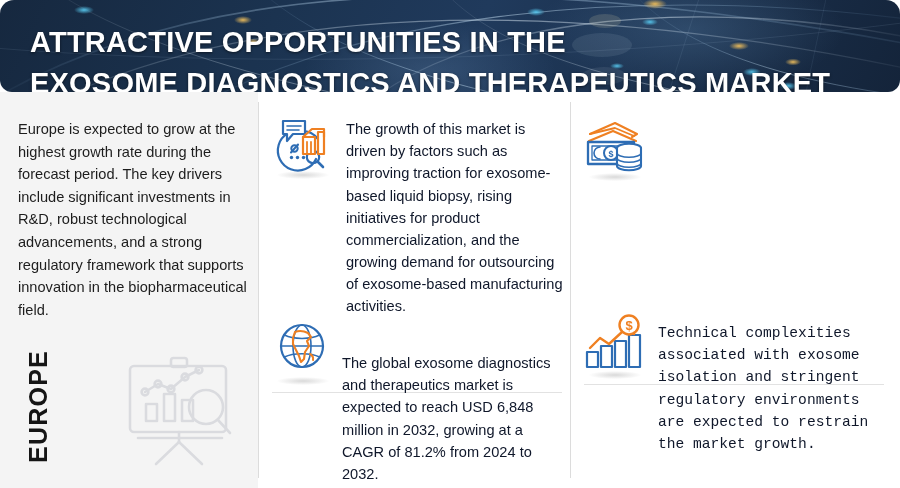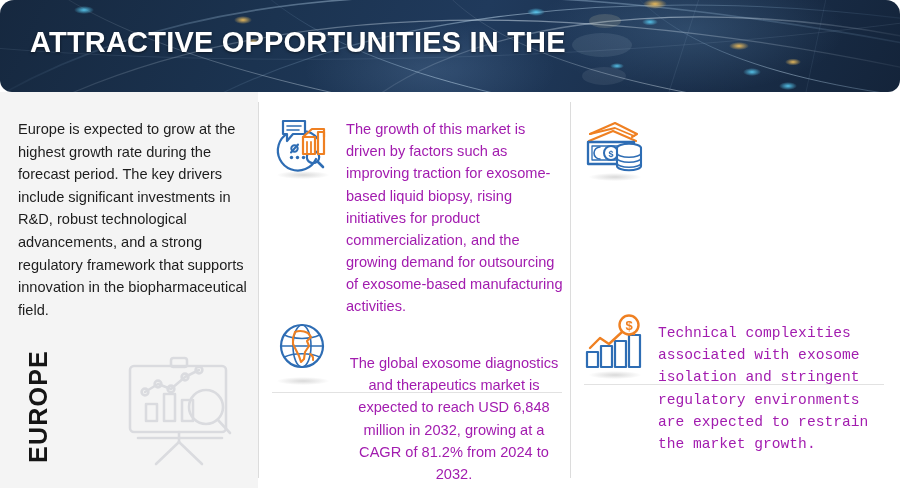--- a/index.html
+++ b/index.html
@@ -137,29 +137,29 @@
     left: 11px;
     bottom: 1px;
     width: 52px;
     height: 8px;
     border-radius: 50%;
     background: radial-gradient(ellipse at center, rgba(130,130,130,0.30), rgba(130,130,130,0) 72%);
   }
   .card .card-text {
     font-size: 14.6px;
     line-height: 1.52;
-    color: #a21caf;
+    color: #0f172a;
     padding-top: 10px;
   }
 
   
   .card-1 { left: 266px; top: 16px; width: 300px; }
   .card-1 .card-text { width: 234px; }
 
-  .card-2 { left: 266px; top: 222px; width: 300px; text-align: center; }
+  .card-2 { left: 266px; top: 222px; width: 300px; }
   .card-2 .card-text { width: 228px; padding-top: 38px; margin-left: -4px; }
 
   .card-3 { left: 578px; top: 18px; width: 316px; }
   .card-3 .card-text { width: 240px; }
 
   .card-4 { left: 578px; top: 216px; width: 316px; }
   .card-4 .card-text { width: 246px; padding-top: 14px; font-family: Liberation Mono, monospace; }
 </style>
 </head>
 <body>
@@ -213,20 +213,21 @@
         <ellipse cx="788" cy="86" rx="9" ry="4" fill="url(#glowC)"></ellipse>
         <ellipse cx="243" cy="20" rx="9" ry="4" fill="url(#glowO)"></ellipse>
         <ellipse cx="253" cy="42" rx="8" ry="3.5" fill="url(#glowO)"></ellipse>
         <ellipse cx="602" cy="45" rx="30" ry="12" fill="#cfe0ee" opacity="0.10"></ellipse>
         <ellipse cx="604" cy="76" rx="22" ry="9" fill="#cfe0ee" opacity="0.09"></ellipse>
         <ellipse cx="605" cy="21" rx="16" ry="7" fill="#e7d7ae" opacity="0.16"></ellipse>
       </g>
     </svg>
     <div class="header-title">
       <span class="ln">ATTRACTIVE OPPORTUNITIES IN THE</span>
+      <span class="ln">EXOSOME DIAGNOSTICS AND THERAPEUTICS MARKET</span>
     </div>
   </div>
 
   <div class="body-area">
 
     <div class="col-left">
       <div class="left-text">Europe is expected to grow at the highest growth rate during the forecast period.
 The key drivers include significant investments in R&amp;D, robust technological advancements, and a strong regulatory framework that supports innovation in the biopharmaceutical field.</div>
 
       <div class="europe-label">EUROPE</div>

